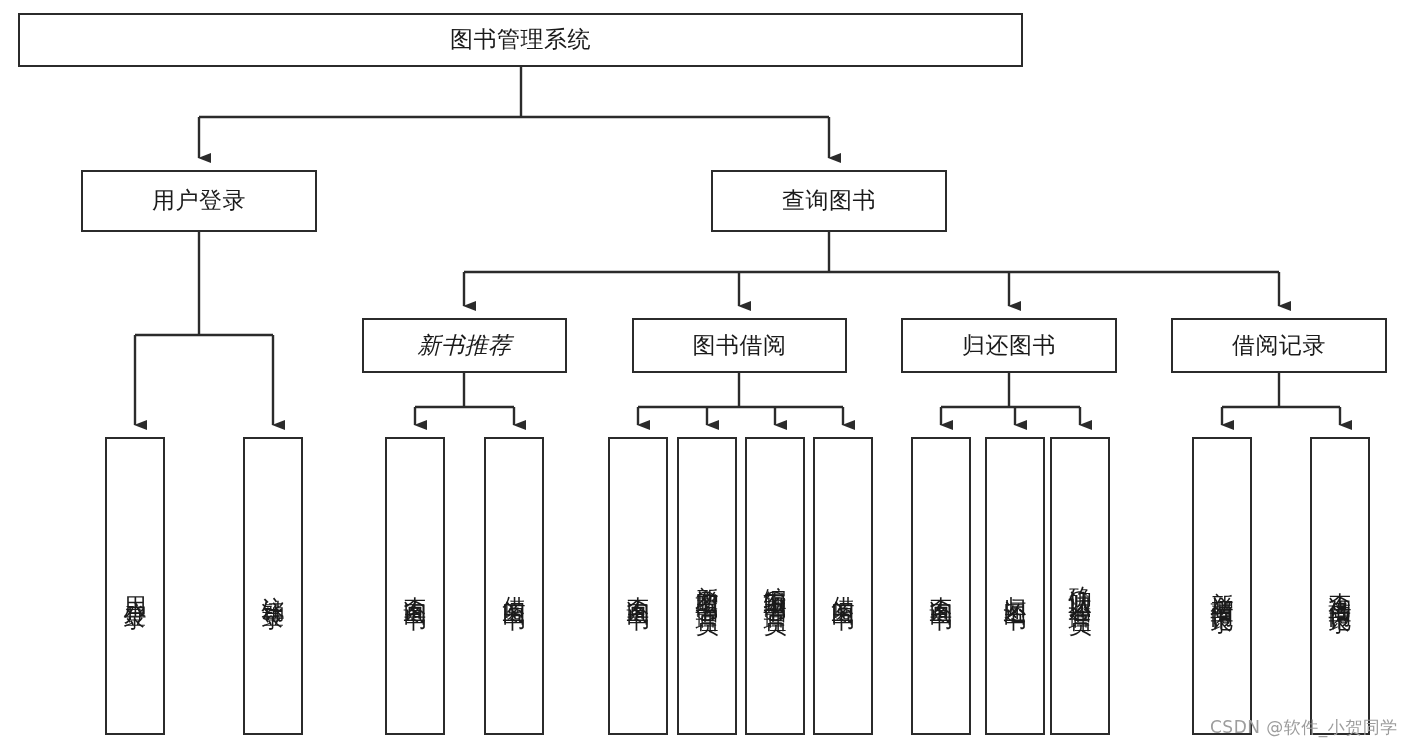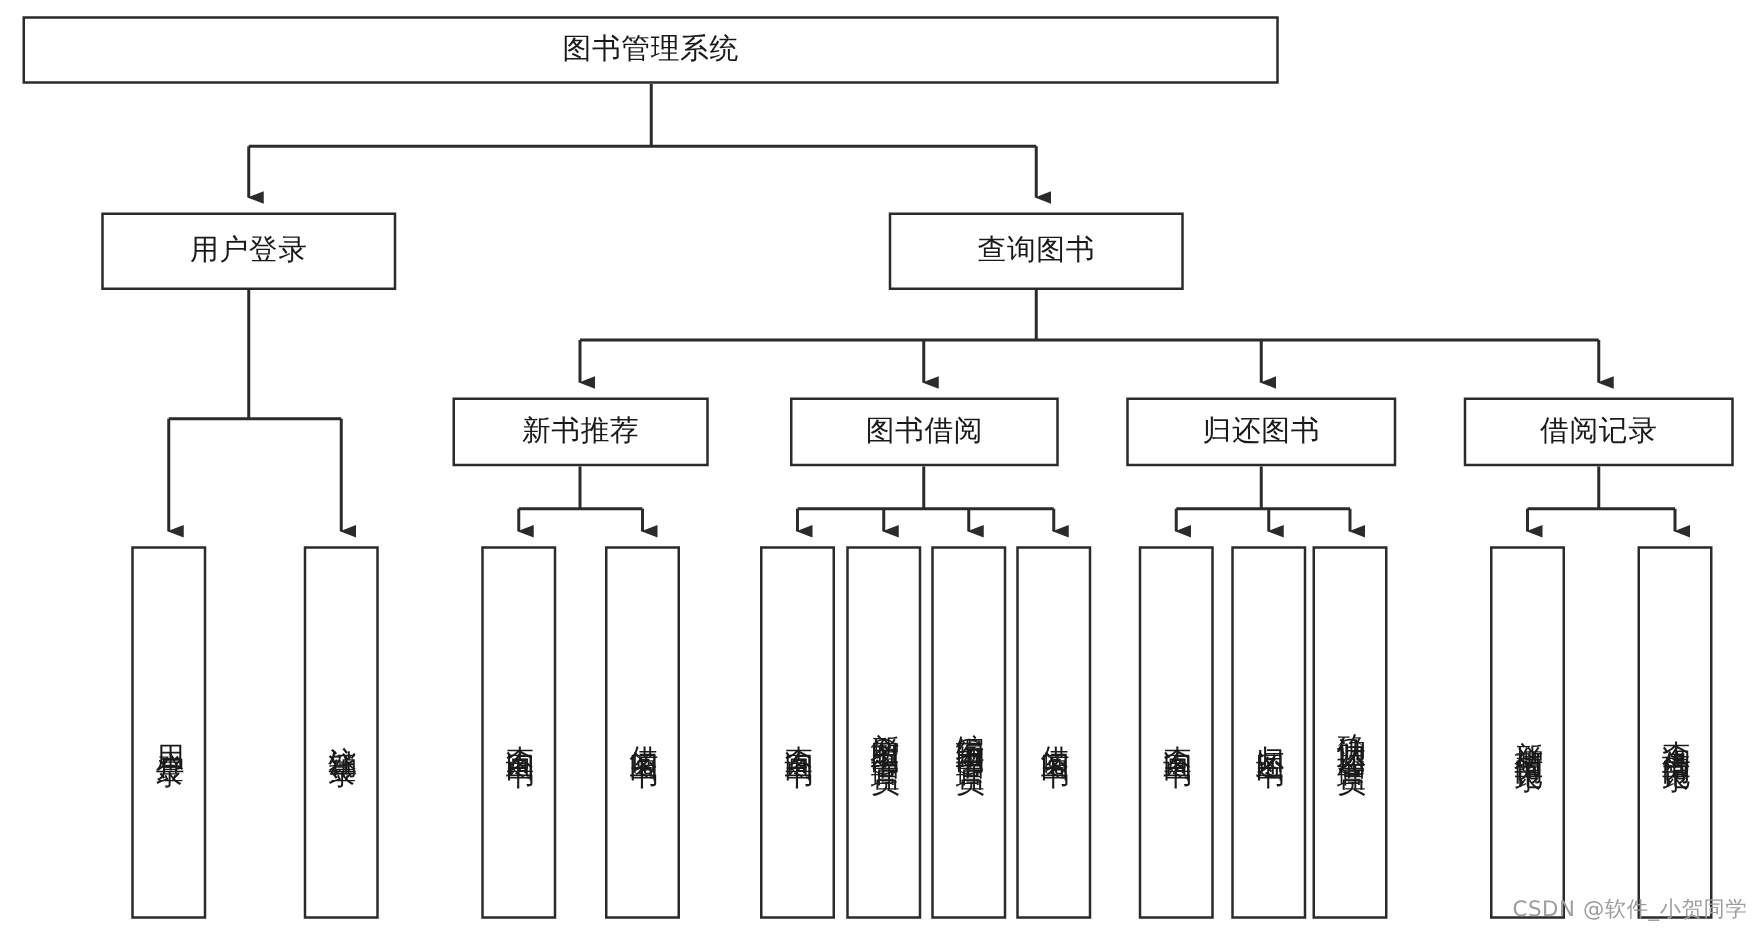--- a/index.html
+++ b/index.html
@@ -133,21 +133,21 @@
     <span class="lbl-h">图书管理系统</span>
   </div>
 
   <div class="node h" id="node-l2-0" style="left: 81px; top: 170px; width: 236px; height: 62px;">
     <span class="lbl-h">用户登录</span>
   </div>
   <div class="node h" id="node-l2-1" style="left: 711px; top: 170px; width: 236px; height: 62px;">
     <span class="lbl-h">查询图书</span>
   </div>
 
-  <div class="node h" id="node-l3-0" style="left: 362px; top: 318px; width: 205px; height: 55px;">
+  <div class="node h" id="node-l3-0" style="left: 362px; top: 318px; width: 205px; height: 55px; font-style: italic;">
     <span class="lbl-h">新书推荐</span>
   </div>
   <div class="node h" id="node-l3-1" style="left: 632px; top: 318px; width: 215px; height: 55px; text-align: center;">
     <span class="lbl-h">图书借阅</span>
   </div>
   <div class="node h" id="node-l3-2" style="left: 901px; top: 318px; width: 216px; height: 55px;">
     <span class="lbl-h">归还图书</span>
   </div>
   <div class="node h" id="node-l3-3" style="left: 1171px; top: 318px; width: 216px; height: 55px;">
     <span class="lbl-h">借阅记录</span>

